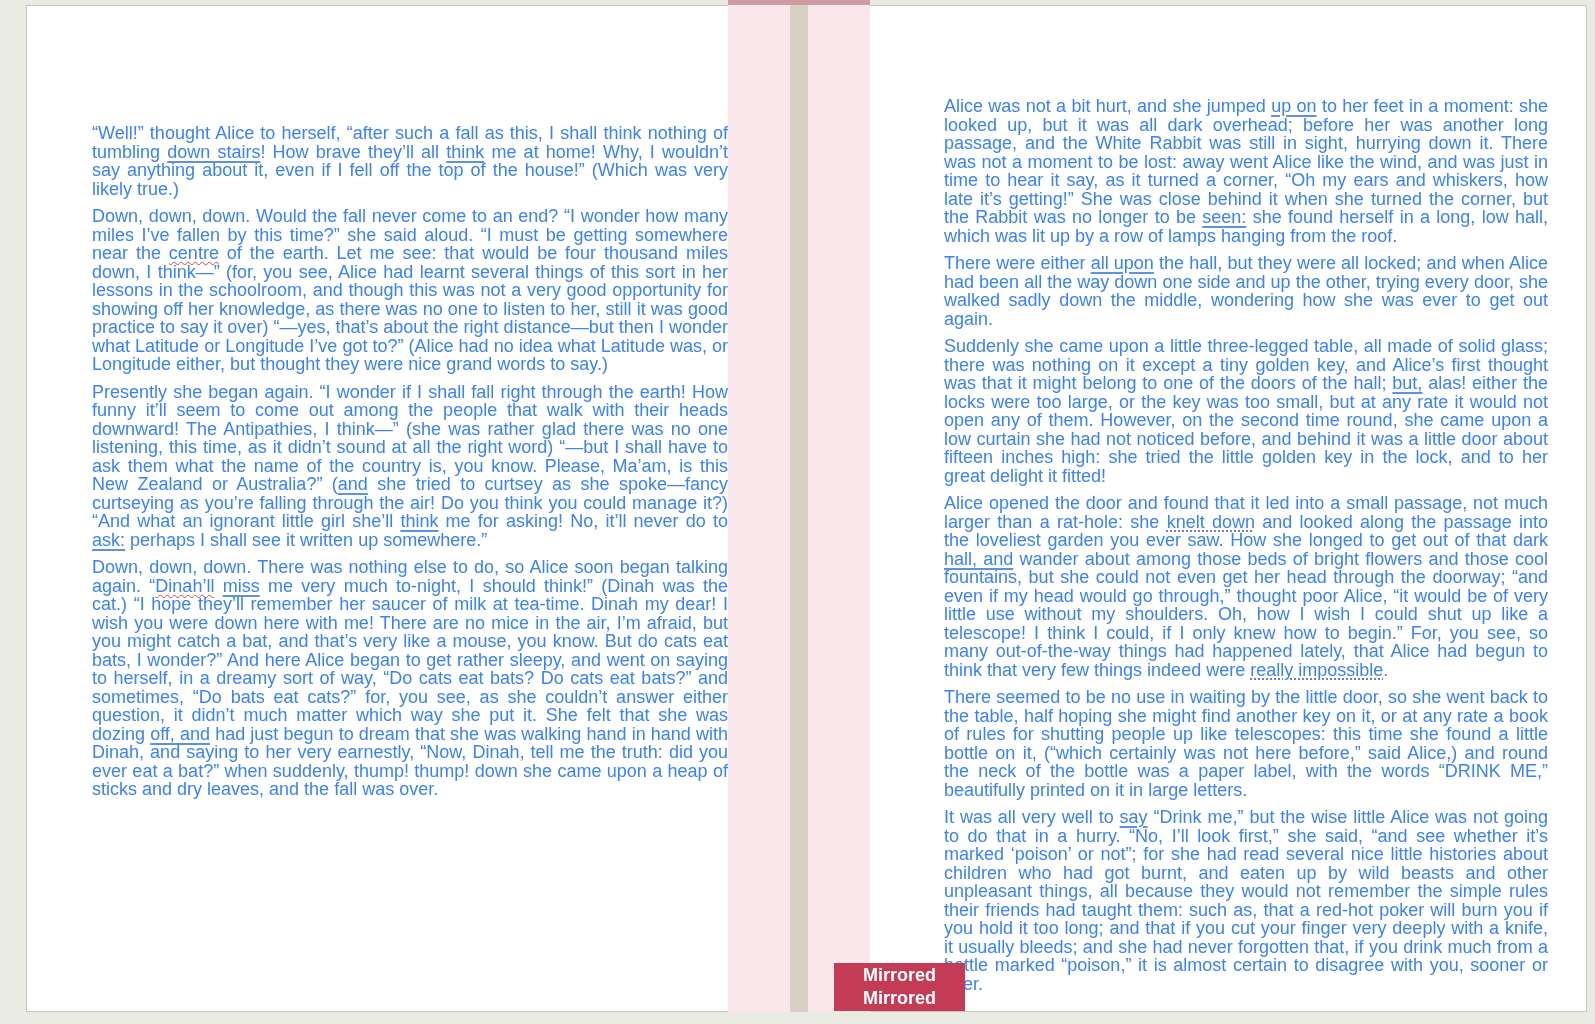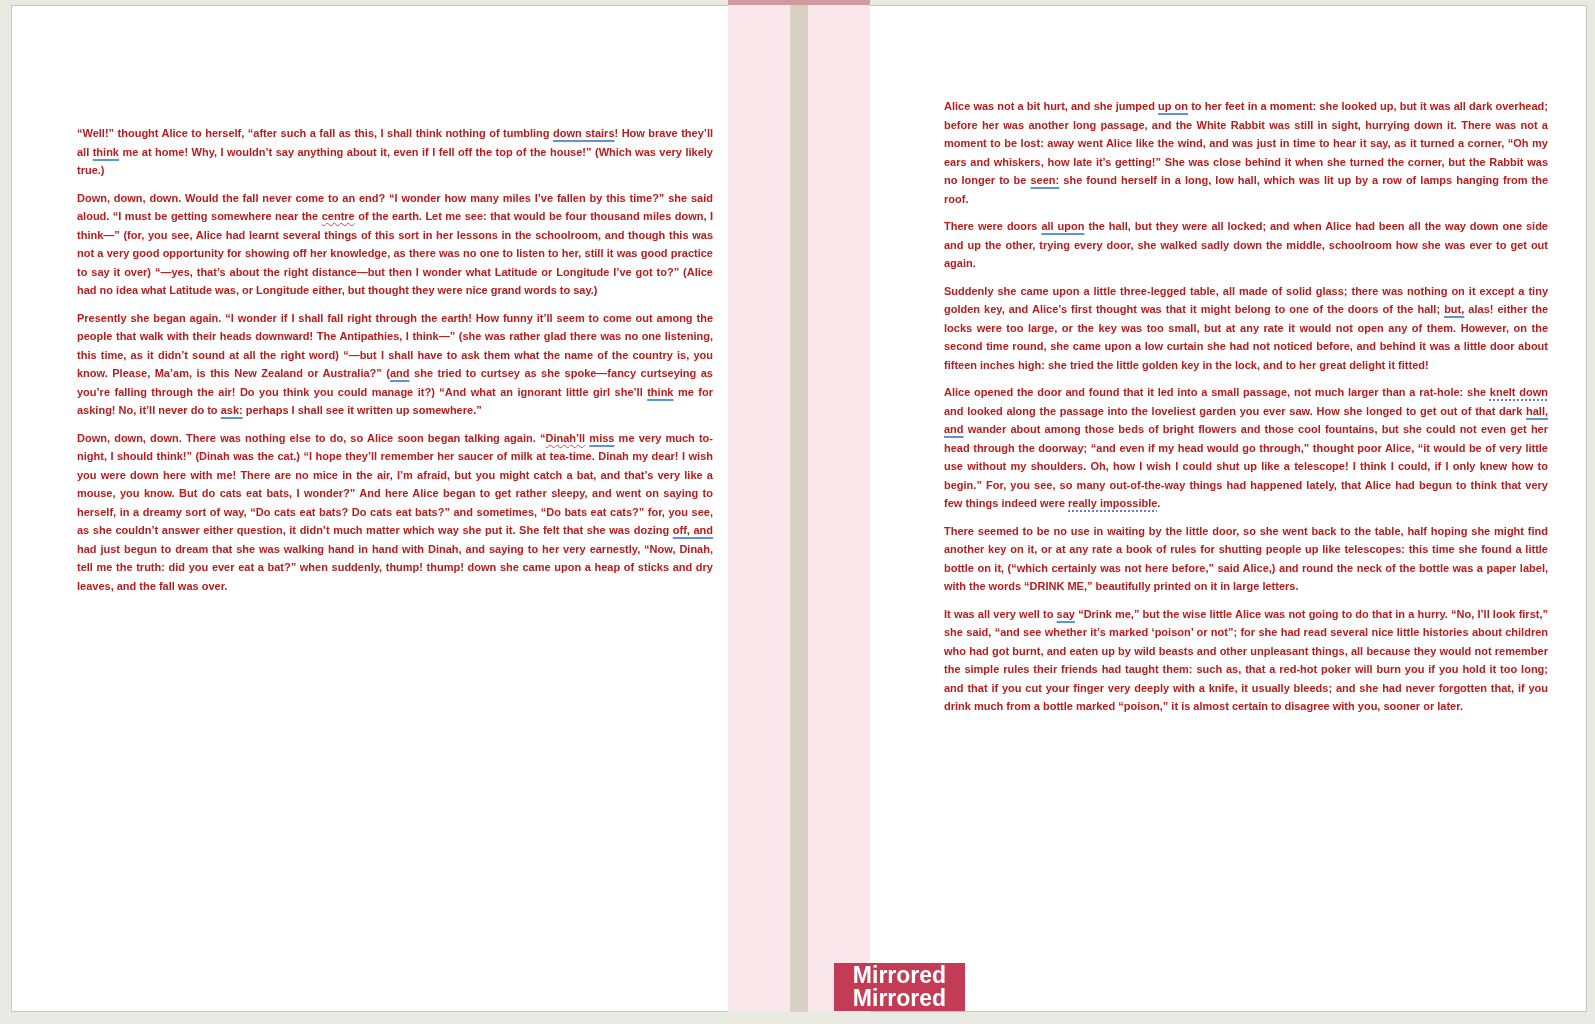--- a/index.html
+++ b/index.html
@@ -8,28 +8,27 @@
     background:#e9ebe2;
     font-family:"Liberation Sans","DejaVu Sans",sans-serif;
     position:relative;
   }
   .canvas{position:absolute;left:0;top:0;width:1595px;height:1024px;}
   .page{
     position:absolute;top:5px;height:1005px;width:777px;
     background:#ffffff;border:1px solid #c6c7c2;
     box-sizing:content-box;
   }
-  .page-left{left:11px;}
+  .page-left{left:26px;}
   .page-right{left:808px;}
   .text-col{
     position:absolute;
-    color:#b91c1c;
-    font-size:11px;line-height:18.5px;
+    color:#3b82f6;
+    font-size:18px;line-height:18.5px;
     text-align:justify;
-    font-weight:bold;
   }
   .text-col p{margin:0 0 9px 0;}
   .text-left{left:65px;top:118px;width:636px;}
   .text-right{left:135px;top:91px;width:604px;}
   
   .m-u{
     text-decoration:underline;
     text-decoration-color:#5f93d9;
     text-decoration-thickness:2px;
     text-underline-offset:3px;
@@ -55,21 +54,21 @@
   }
   .strip-left{left:728px;}
   .strip-right{left:808px;}
   .gutter-cap{
     position:absolute;left:728px;top:0;width:142px;height:5px;
     background:#cf9ba1;
   }
   .badge{
     position:absolute;left:834px;top:963px;width:131px;height:48px;
     background:#c43b56;color:#ffffff;
-    font-weight:bold;font-size:23px;line-height:23px;
+    font-weight:bold;font-size:18px;line-height:23px;
     text-align:center;display:flex;flex-direction:column;justify-content:center;
     z-index:6;
   }
 </style>
 </head>
 <body>
 
 <div class="canvas">
 
   <div class="page page-left">
@@ -77,21 +76,21 @@
         <p><span>“Well!” thought Alice to herself, “after such a fall as this, I shall think nothing of tumbling </span><span class="m-u">down stairs</span><span>! How brave they’ll all </span><span class="m-u">think</span><span> me at home! Why, I wouldn’t say anything about it, even if I fell off the top of the house!” (Which was very likely true.)</span></p>
         <p><span>Down, down, down. Would the fall never come to an end? “I wonder how many miles I’ve fallen by this time?” she said aloud. “I must be getting somewhere near the </span><span class="m-w">centre</span><span> of the earth. Let me see: that would be four thousand miles down, I think—” (for, you see, Alice had learnt several things of this sort in her lessons in the schoolroom, and though this was not a very good opportunity for showing off her knowledge, as there was no one to listen to her, still it was good practice to say it over) “—yes, that’s about the right distance—but then I wonder what Latitude or Longitude I’ve got to?” (Alice had no idea what Latitude was, or Longitude either, but thought they were nice grand words to say.)</span></p>
         <p><span>Presently she began again. “I wonder if I shall fall right through the earth! How funny it’ll seem to come out among the people that walk with their heads downward! The Antipathies, I think—” (she was rather glad there was no one listening, this time, as it didn’t sound at all the right word) “—but I shall have to ask them what the name of the country is, you know. Please, Ma’am, is this New Zealand or Australia?” (</span><span class="m-u">and</span><span> she tried to curtsey as she spoke—fancy curtseying as you’re falling through the air! Do you think you could manage it?) “And what an ignorant little girl she’ll </span><span class="m-u">think</span><span> me for asking! No, it’ll never do to </span><span class="m-u">ask:</span><span> perhaps I shall see it written up somewhere.”</span></p>
         <p><span>Down, down, down. There was nothing else to do, so Alice soon began talking again. “</span><span class="m-w">Dinah’ll</span><span> </span><span class="m-u">miss</span><span> me very much to-night, I should think!” (Dinah was the cat.) “I hope they’ll remember her saucer of milk at tea-time. Dinah my dear! I wish you were down here with me! There are no mice in the air, I’m afraid, but you might catch a bat, and that’s very like a mouse, you know. But do cats eat bats, I wonder?” And here Alice began to get rather sleepy, and went on saying to herself, in a dreamy sort of way, “Do cats eat bats? Do cats eat bats?” and sometimes, “Do bats eat cats?” for, you see, as she couldn’t answer either question, it didn’t much matter which way she put it. She felt that she was dozing </span><span class="m-u">off, and</span><span> had just begun to dream that she was walking hand in hand with Dinah, and saying to her very earnestly, “Now, Dinah, tell me the truth: did you ever eat a bat?” when suddenly, thump! thump! down she came upon a heap of sticks and dry leaves, and the fall was over.</span></p>
       </div>
   </div>
 
   <div class="page page-right">
     <div class="text-col text-right">
         <p><span>Alice was not a bit hurt, and she jumped </span><span class="m-u">up on</span><span> to her feet in a moment: she looked up, but it was all dark overhead; before her was another long passage, and the White Rabbit was still in sight, hurrying down it. There was not a moment to be lost: away went Alice like the wind, and was just in time to hear it say, as it turned a corner, “Oh my ears and whiskers, how late it’s getting!” She was close behind it when she turned the corner, but the Rabbit was no longer to be </span><span class="m-u">seen:</span><span> she found herself in a long, low hall, which was lit up by a row of lamps hanging from the roof.</span></p>
-        <p><span>There were doors </span><span class="m-u">all upon</span><span> the hall, but they were all locked; and when Alice had been all the way down one side and up the other, trying every door, she walked sadly down the middle, schoolroom how she was ever to get out again.</span></p>
+        <p><span>There were either </span><span class="m-u">all upon</span><span> the hall, but they were all locked; and when Alice had been all the way down one side and up the other, trying every door, she walked sadly down the middle, wondering how she was ever to get out again.</span></p>
         <p><span>Suddenly she came upon a little three-legged table, all made of solid glass; there was nothing on it except a tiny golden key, and Alice’s first thought was that it might belong to one of the doors of the hall; </span><span class="m-u">but,</span><span> alas! either the locks were too large, or the key was too small, but at any rate it would not open any of them. However, on the second time round, she came upon a low curtain she had not noticed before, and behind it was a little door about fifteen inches high: she tried the little golden key in the lock, and to her great delight it fitted!</span></p>
         <p><span>Alice opened the door and found that it led into a small passage, not much larger than a rat-hole: she </span><span class="m-ud">knelt down</span><span> and looked along the passage into the loveliest garden you ever saw. How she longed to get out of that dark </span><span class="m-u">hall, and</span><span> wander about among those beds of bright flowers and those cool fountains, but she could not even get her head through the doorway; “and even if my head would go through,” thought poor Alice, “it would be of very little use without my shoulders. Oh, how I wish I could shut up like a telescope! I think I could, if I only knew how to begin.” For, you see, so many out-of-the-way things had happened lately, that Alice had begun to think that very few things indeed were </span><span class="m-ud">really impossible</span><span>.</span></p>
         <p><span>There seemed to be no use in waiting by the little door, so she went back to the table, half hoping she might find another key on it, or at any rate a book of rules for shutting people up like telescopes: this time she found a little bottle on it, (“which certainly was not here before,” said Alice,) and round the neck of the bottle was a paper label, with the words “DRINK ME,” beautifully printed on it in large letters.</span></p>
         <p><span>It was all very well to </span><span class="m-u">say</span><span> “Drink me,” but the wise little Alice was not going to do that in a hurry. “No, I’ll look first,” she said, “and see whether it’s marked ‘poison’ or not”; for she had read several nice little histories about children who had got burnt, and eaten up by wild beasts and other unpleasant things, all because they would not remember the simple rules their friends had taught them: such as, that a red-hot poker will burn you if you hold it too long; and that if you cut your finger very deeply with a knife, it usually bleeds; and she had never forgotten that, if you drink much from a bottle marked “poison,” it is almost certain to disagree with you, sooner or later.</span></p>
       </div>
   </div>
 
   <div class="gutter-gap"></div>
   <div class="strip strip-left"></div>
   <div class="strip strip-right"></div>

